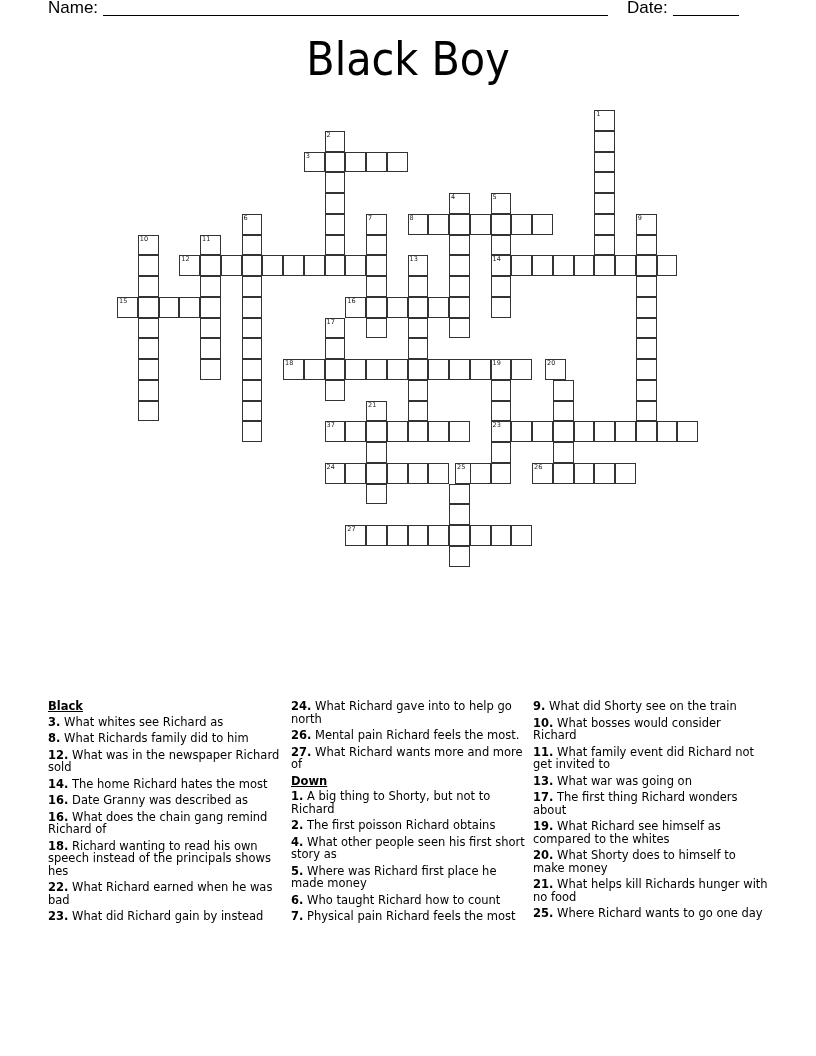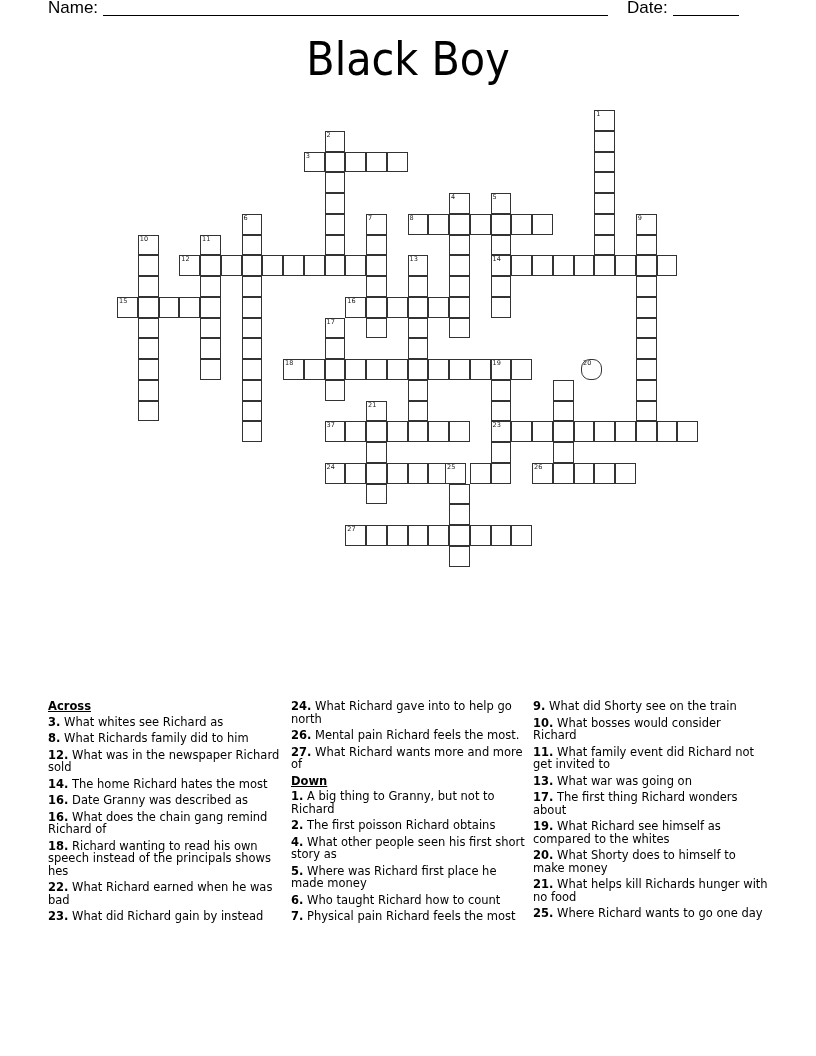--- a/index.html
+++ b/index.html
@@ -192,21 +192,21 @@
       <span class="num">19</span>
     </div>
     <div class="cell" style="left: 511.25px; top: 359px;"></div>
     <div class="cell" style="left: 490.5px; top: 379.75px;"></div>
     <div class="cell" style="left: 490.5px; top: 400.5px;"></div>
     <div class="cell" style="left: 490.5px; top: 421.25px;">
       <span class="num">23</span>
     </div>
     <div class="cell" style="left: 490.5px; top: 442px;"></div>
     <div class="cell" style="left: 490.5px; top: 462.75px;"></div>
-    <div class="cell" style="left: 581px; top: 359px; border-radius: 9px;">
+    <div class="cell" style="left: 545px; top: 359px;">
       <span class="num">20</span>
     </div>
     <div class="cell" style="left: 552.75px; top: 379.75px;"></div>
     <div class="cell" style="left: 552.75px; top: 400.5px;"></div>
     <div class="cell" style="left: 552.75px; top: 421.25px;"></div>
     <div class="cell" style="left: 552.75px; top: 442px;"></div>
     <div class="cell" style="left: 552.75px; top: 462.75px;"></div>
     <div class="cell" style="left: 366px; top: 400.5px;">
       <span class="num">21</span>
     </div>
@@ -228,21 +228,21 @@
     <div class="cell" style="left: 615px; top: 421.25px;"></div>
     <div class="cell" style="left: 656.5px; top: 421.25px;"></div>
     <div class="cell" style="left: 677.25px; top: 421.25px;"></div>
     <div class="cell" style="left: 324.5px; top: 462.75px;">
       <span class="num">24</span>
     </div>
     <div class="cell" style="left: 345.25px; top: 462.75px;"></div>
     <div class="cell" style="left: 386.75px; top: 462.75px;"></div>
     <div class="cell" style="left: 407.5px; top: 462.75px;"></div>
     <div class="cell" style="left: 428.25px; top: 462.75px;"></div>
-    <div class="cell" style="left: 445px; top: 462.75px;">
+    <div class="cell" style="left: 455px; top: 462.75px;">
       <span class="num">25</span>
     </div>
     <div class="cell" style="left: 469.75px; top: 462.75px;"></div>
     <div class="cell" style="left: 449px; top: 483.5px;"></div>
     <div class="cell" style="left: 449px; top: 504.25px;"></div>
     <div class="cell" style="left: 449px; top: 525px;"></div>
     <div class="cell" style="left: 449px; top: 545.75px;"></div>
     <div class="cell" style="left: 532px; top: 462.75px;">
       <span class="num">26</span>
     </div>
@@ -256,37 +256,37 @@
     <div class="cell" style="left: 386.75px; top: 525px;"></div>
     <div class="cell" style="left: 407.5px; top: 525px;"></div>
     <div class="cell" style="left: 428.25px; top: 525px;"></div>
     <div class="cell" style="left: 469.75px; top: 525px;"></div>
     <div class="cell" style="left: 490.5px; top: 525px;"></div>
     <div class="cell" style="left: 511.25px; top: 525px;"></div>
   </div>
 
 <div class="clues">
   <div class="col" id="col1" style="left:48px;">
-      <div class="heading">Across</div>
+      <div class="heading">Black</div>
       <div class="clue"><b>3.</b><span> What whites see Richard as</span></div>
       <div class="clue"><b>8.</b><span> What Richards family did to him</span></div>
       <div class="clue"><b>12.</b><span> What was in the newspaper Richard sold</span></div>
       <div class="clue"><b>14.</b><span> The home Richard hates the most</span></div>
       <div class="clue"><b>16.</b><span> Date Granny was described as</span></div>
       <div class="clue"><b>16.</b><span> What does the chain gang remind Richard of</span></div>
       <div class="clue"><b>18.</b><span> Richard wanting to read his own speech instead of the principals shows hes</span></div>
       <div class="clue"><b>22.</b><span> What Richard earned when he was bad</span></div>
       <div class="clue"><b>23.</b><span> What did Richard gain by instead</span></div>
     </div>
   <div class="col" id="col2" style="left:291px;">
       <div class="clue"><b>24.</b><span> What Richard gave into to help go north</span></div>
       <div class="clue"><b>26.</b><span> Mental pain Richard feels the most.</span></div>
       <div class="clue"><b>27.</b><span> What Richard wants more and more of</span></div>
       <div class="heading">Down</div>
-      <div class="clue"><b>1.</b><span> A big thing to Granny, but not to Richard</span></div>
+      <div class="clue"><b>1.</b><span> A big thing to Shorty, but not to Richard</span></div>
       <div class="clue"><b>2.</b><span> The first poisson Richard obtains</span></div>
       <div class="clue"><b>4.</b><span> What other people seen his first short story as</span></div>
       <div class="clue"><b>5.</b><span> Where was Richard first place he made money</span></div>
       <div class="clue"><b>6.</b><span> Who taught Richard how to count</span></div>
       <div class="clue"><b>7.</b><span> Physical pain Richard feels the most</span></div>
     </div>
   <div class="col" id="col3" style="left:533px;">
       <div class="clue"><b>9.</b><span> What did Shorty see on the train</span></div>
       <div class="clue"><b>10.</b><span> What bosses would consider Richard</span></div>
       <div class="clue"><b>11.</b><span> What family event did Richard not get invited to</span></div>

